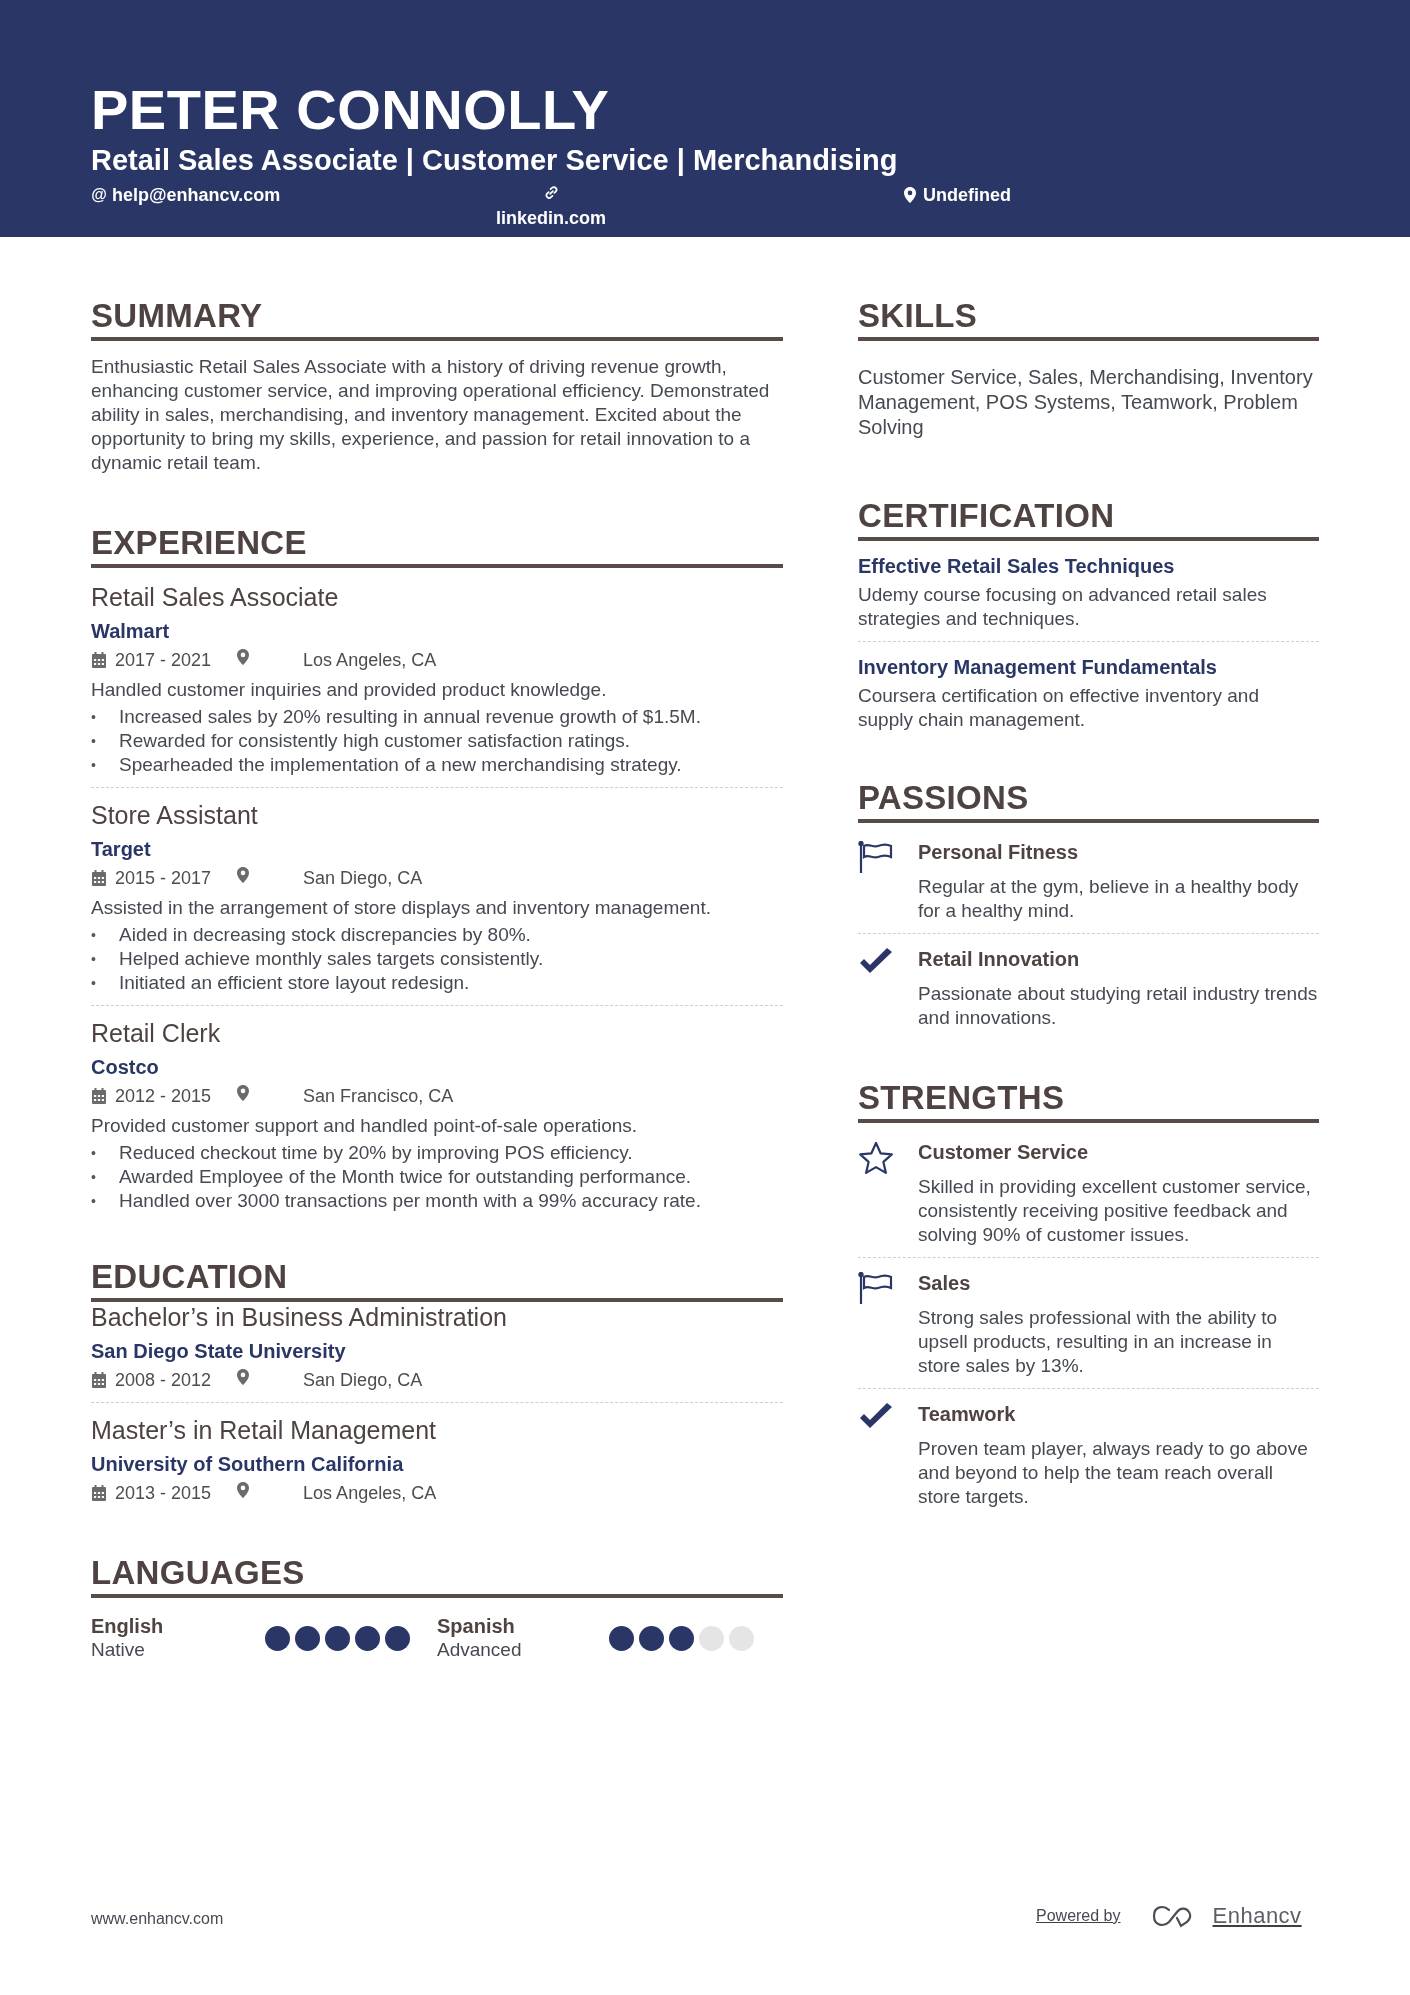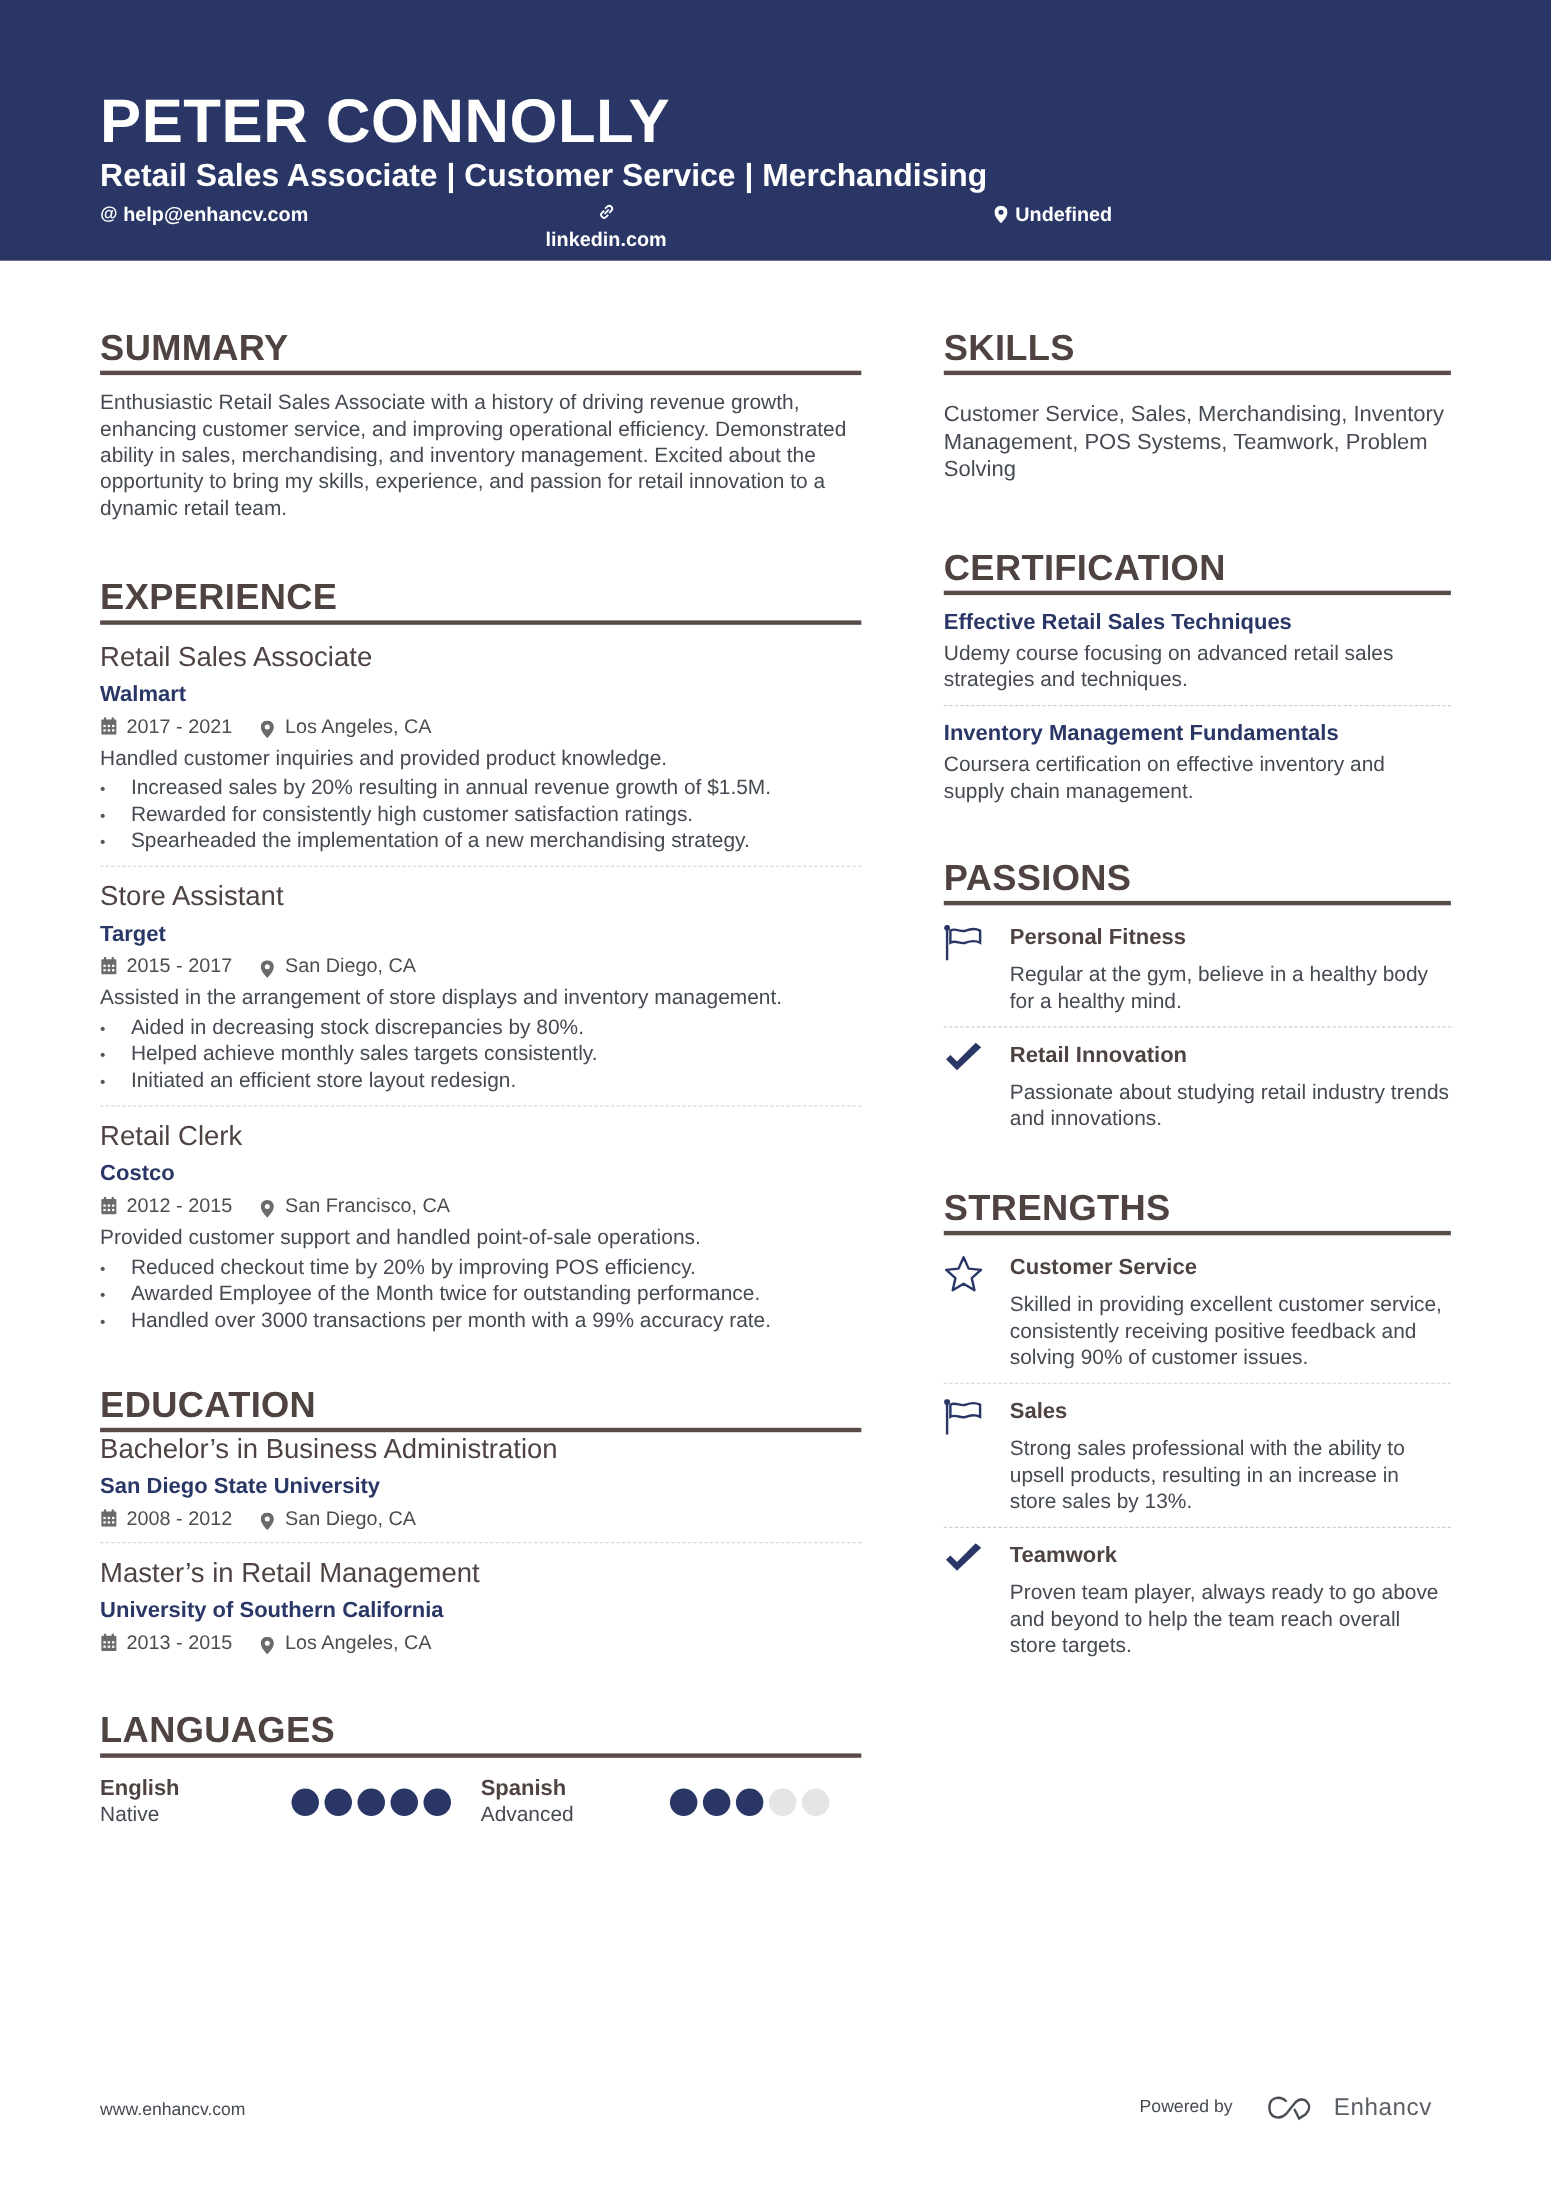--- a/index.html
+++ b/index.html
@@ -21,21 +21,21 @@
 
     .section-title { font-size: 33px; font-weight: 700; color: #4f4342; line-height: 40px; letter-spacing: 0.3px; }
     .section-rule { height: 4px; background: #594b48; margin-top: 1px; }
 
     .summary-text { font-size: 19px; line-height: 24px; color: #454a52; margin-top: 14px; }
 
     .entry-role { font-size: 25px; color: #4f4342; line-height: 30px; }
     .entry-org { font-size: 20px; font-weight: 700; color: #2a3766; line-height: 26px; margin-top: 6px; }
     .entry-meta { display: flex; align-items: center; font-size: 18px; color: #4d4d4d; margin-top: 4px; line-height: 24px; }
     .entry-meta .ic { width: 16px; height: 18px; display: inline-flex; align-items: center; justify-content: center; margin-right: 8px; }
-    .entry-meta .meta-loc { margin-left: 24px; display: inline-flex; align-items: flex-end; }
+    .entry-meta .meta-loc { margin-left: 24px; display: inline-flex; align-items: flex-start; gap: 44px; }
     .entry-desc { font-size: 19px; color: #454a52; line-height: 24px; margin-top: 6px; }
     .bullets { list-style: none; margin-top: 3px; }
     .bullets li { position: relative; padding-left: 28px; font-size: 19px; color: #454a52; line-height: 24px; }
     .bullets li::before { content: "•"; position: absolute; left: 0; top: 0; font-size: 14px; color: #555; }
     .dash { border-top: 1.5px dashed #cfcfcf; margin: 10px 0 12px 0; }
 
     .skills-text { font-size: 20px; line-height: 25px; color: #454a52; margin-top: 24px; }
 
     .cert-title { font-size: 20px; font-weight: 700; color: #2a3766; line-height: 26px; }
     .cert-desc { font-size: 19px; color: #454a52; line-height: 24px; margin-top: 4px; }
@@ -48,21 +48,21 @@
 
     .lang-row { display: flex; margin-top: 16px; }
     .lang { position: relative; width: 372px; height: 50px; }
     .lang .lname { font-size: 20px; font-weight: 700; color: #4f4342; line-height: 24px; }
     .lang .llevel { font-size: 19px; color: #454a52; line-height: 24px; }
     .dots { position: absolute; top: 12px; display: flex; gap: 5px; }
     .dot { width: 25px; height: 25px; border-radius: 50%; background: #e5e5e5; }
     .dot.on { background: #2a3766; }
 
     .footer-left { position: absolute; left: 91px; top: 1910px; font-size: 16px; color: #454a52; }
-    .footer-right { position: absolute; left: 1036px; top: 1903px; display: flex; align-items: center; gap: 16px; }
+    .footer-right { position: absolute; left: 1036px; top: 1903px; display: flex; align-items: center; gap: 16px; text-decoration: underline; }
     .footer-right .powered { font-size: 16px; color: #454a52; }
     .footer-right .brand { font-size: 22px; color: #5a5f66; letter-spacing: 0.5px; }
   </style>
 </head>
 <body>
 
 <div class="header">
   <div class="name">PETER CONNOLLY</div>
   <div class="title">Retail Sales Associate | Customer Service | Merchandising</div>
   <div class="contacts">

